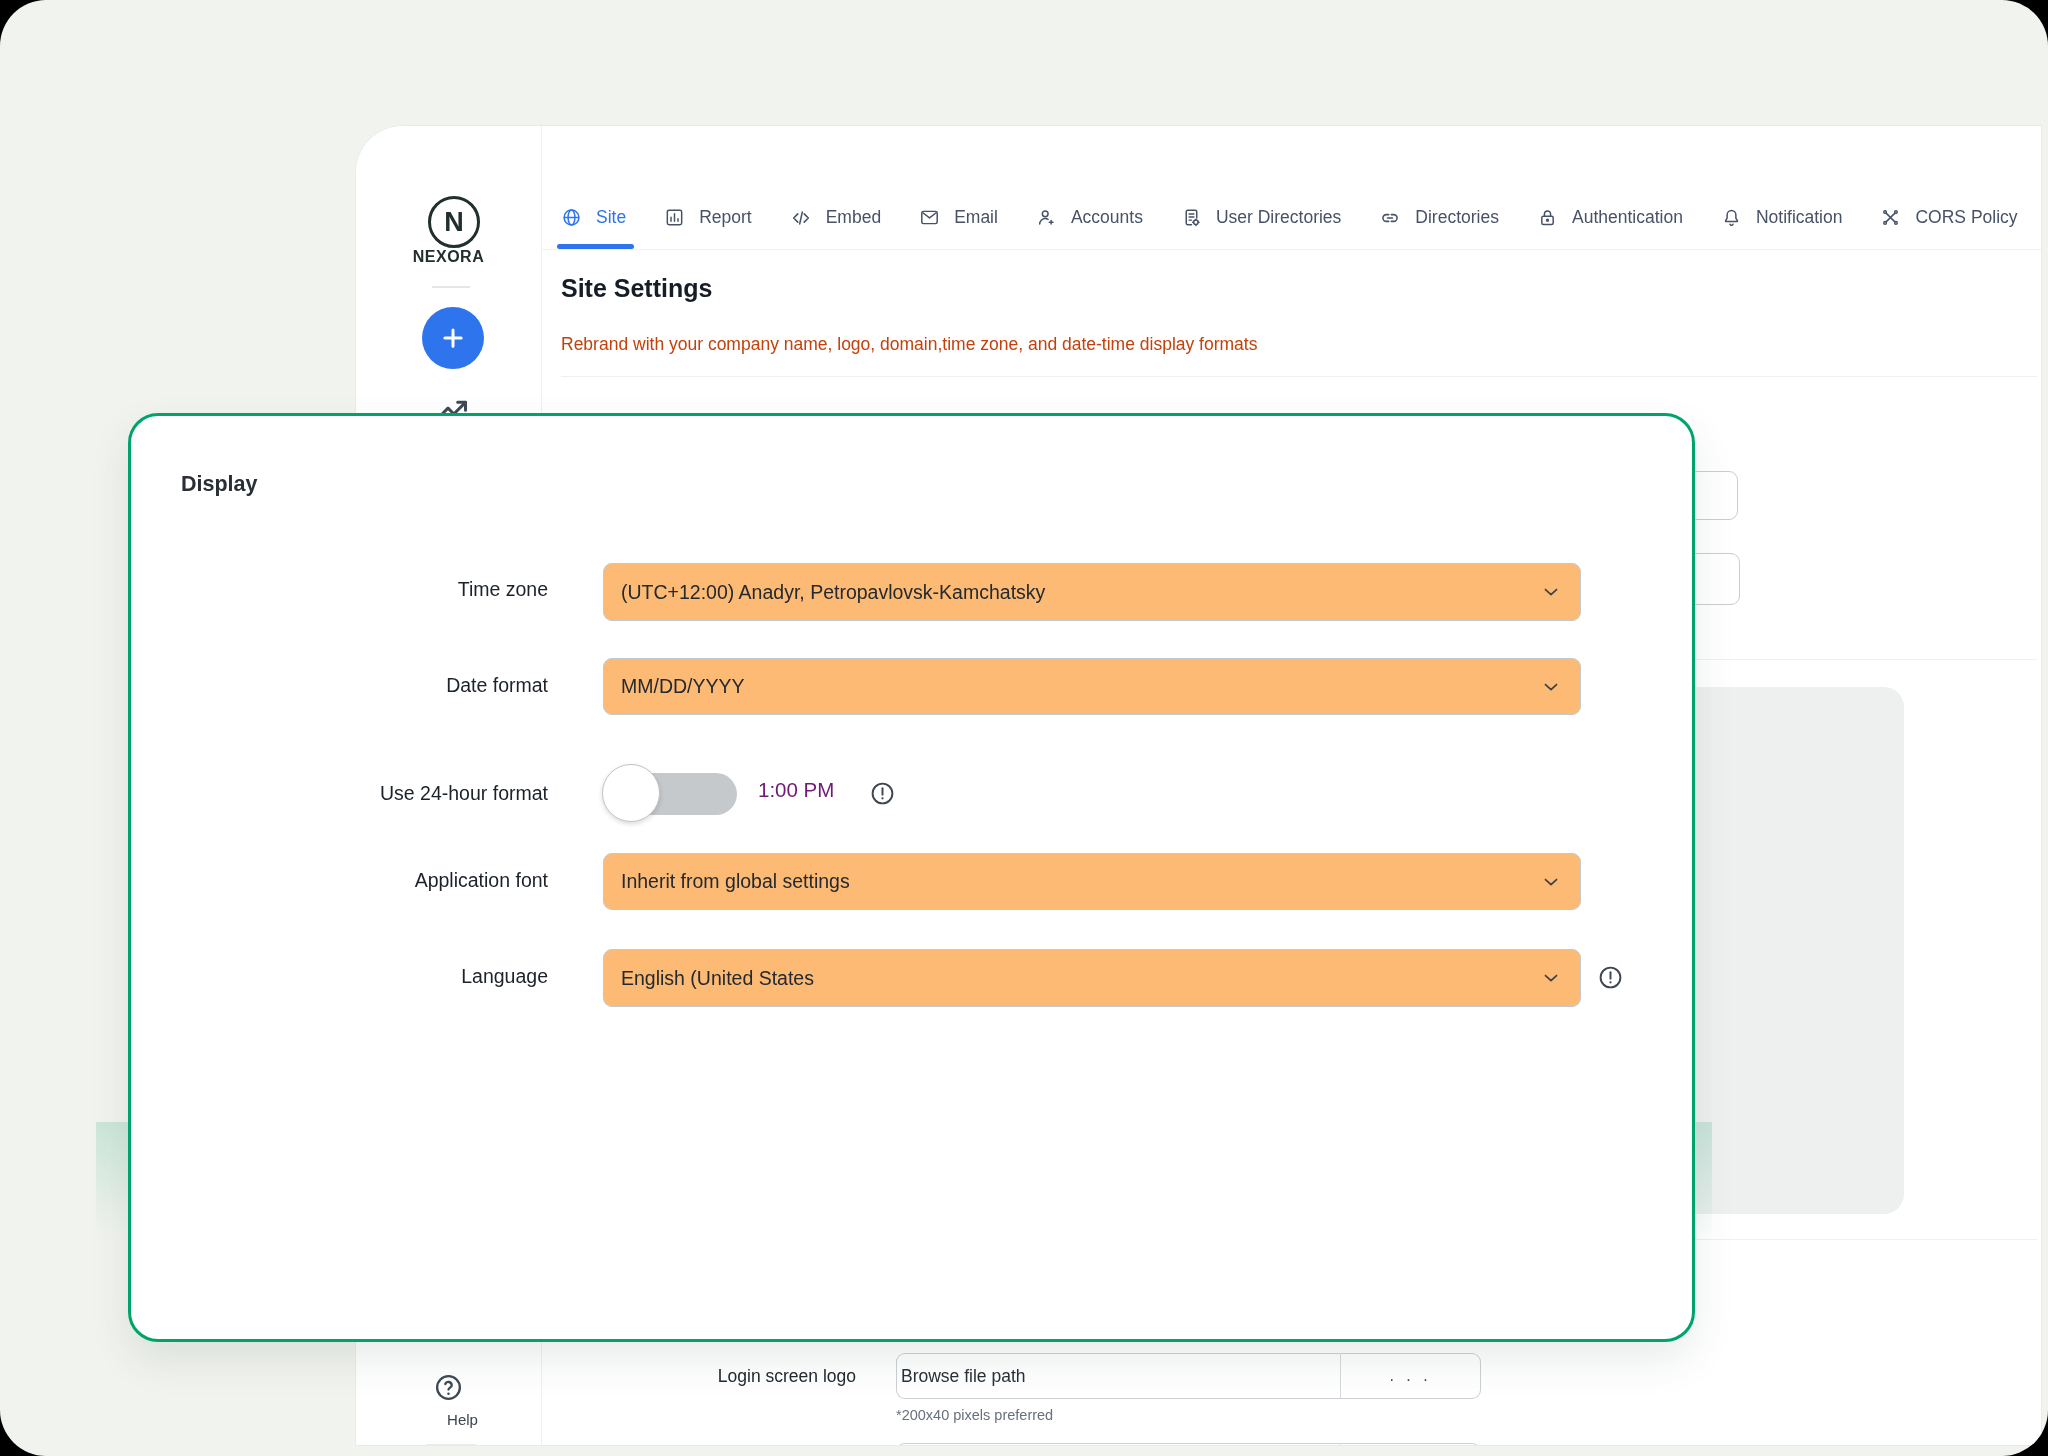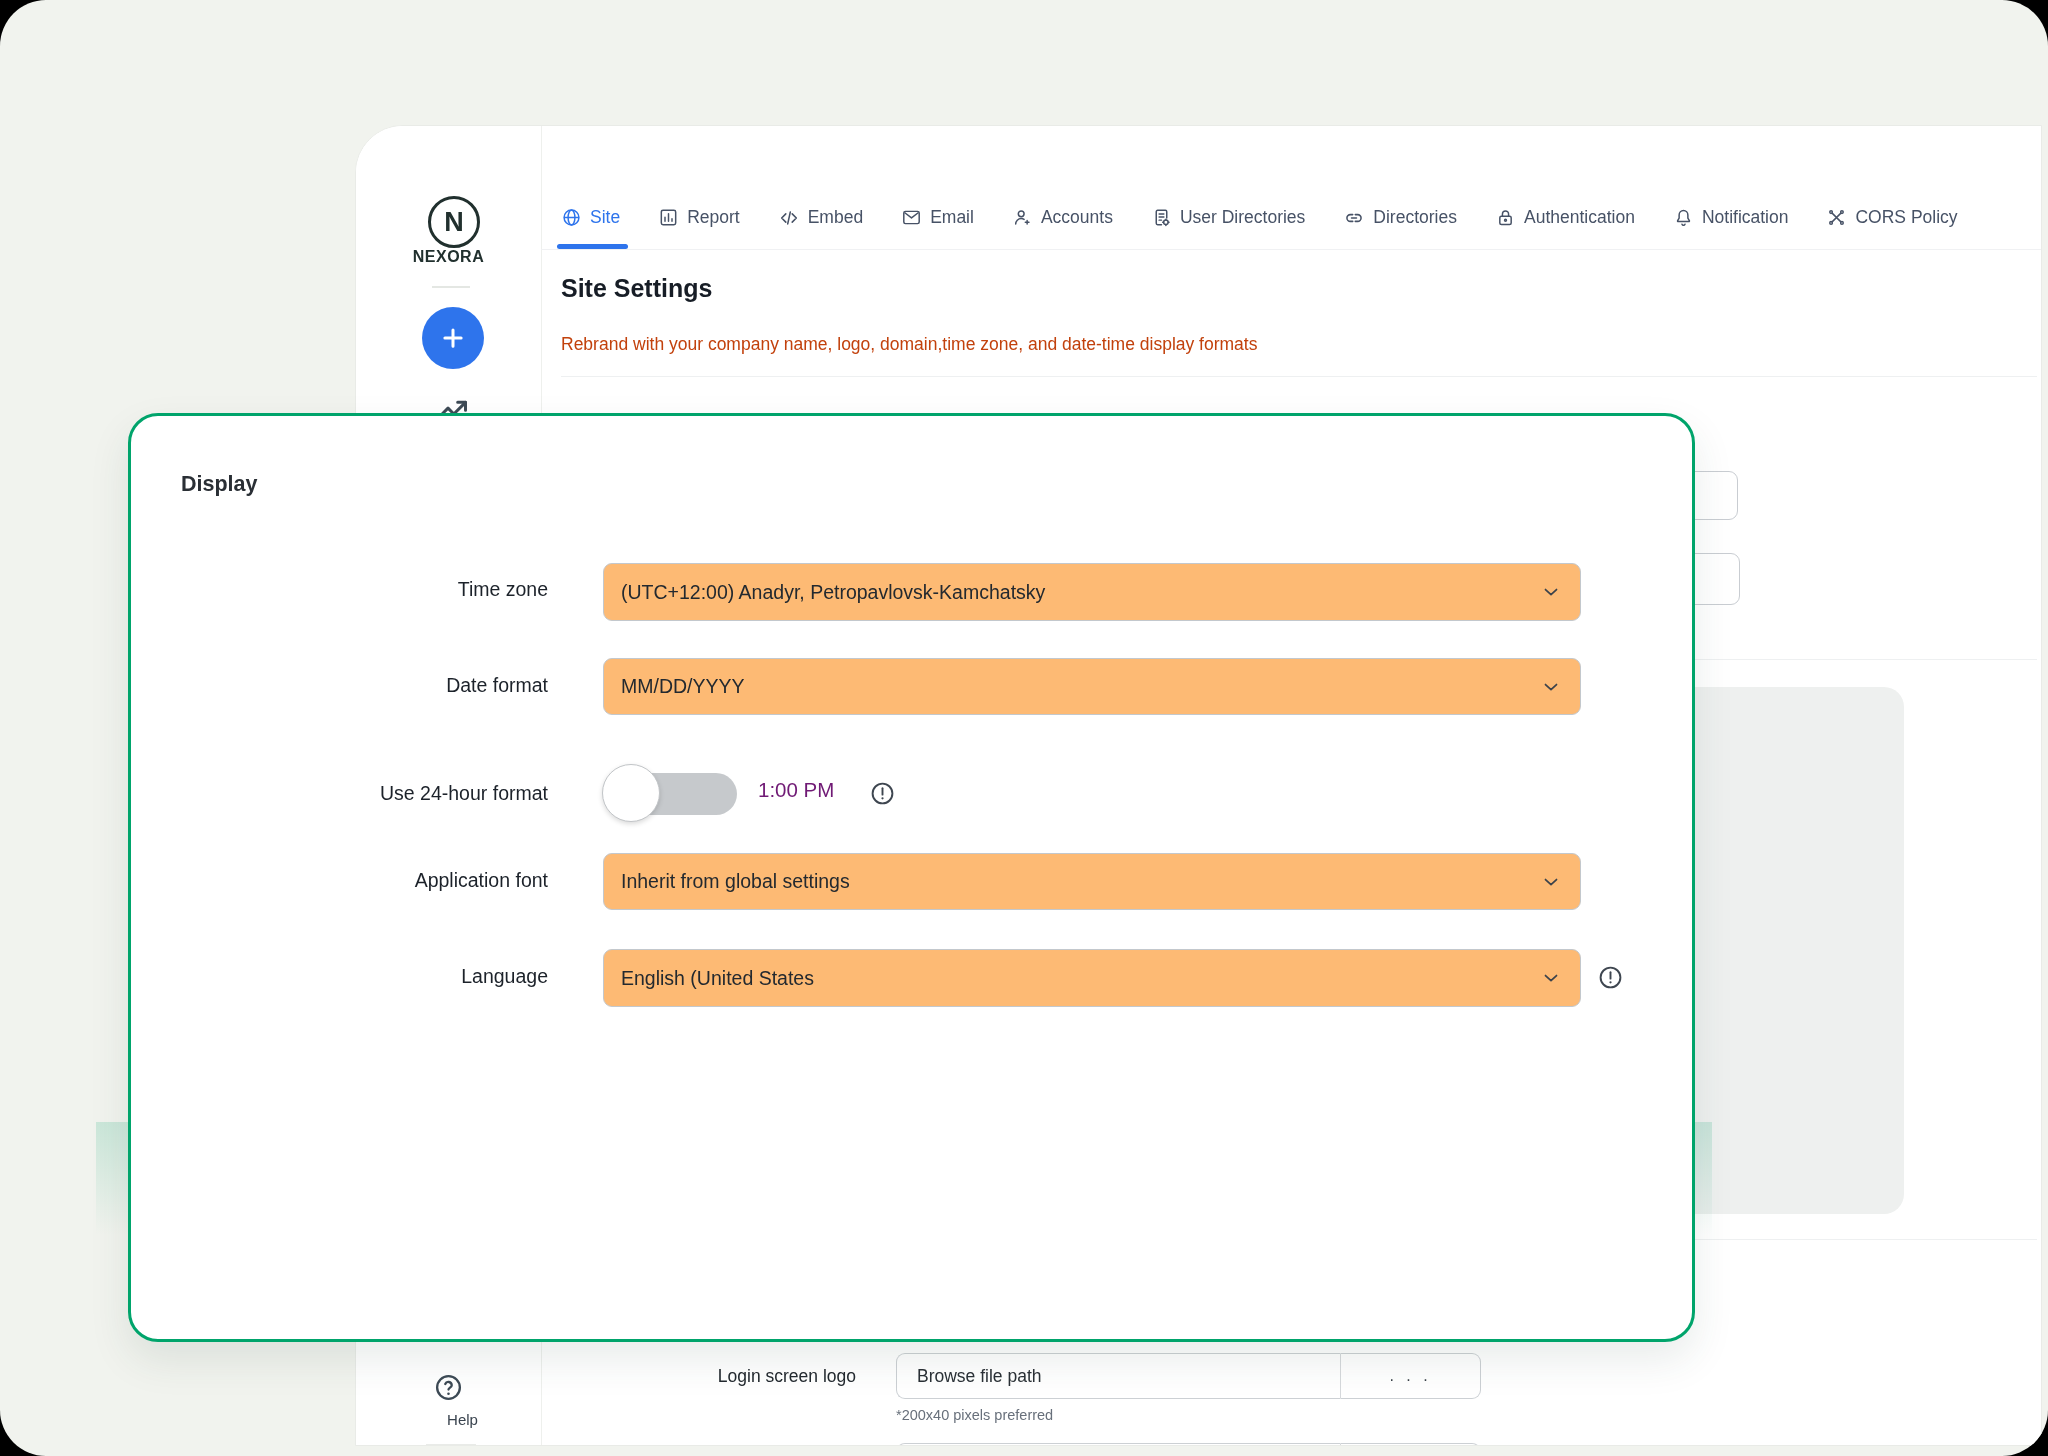--- a/index.html
+++ b/index.html
@@ -20,21 +20,21 @@
   .side-div1{position:absolute;left:76px;top:160px;width:38px;height:2px;background:#e4e7e3;}
   .plus-btn{position:absolute;left:66px;top:181px;width:62px;height:62px;border-radius:50%;
             background:#2e74ec;display:flex;align-items:center;justify-content:center;}
   .trend-ico{position:absolute;left:77px;top:263px;color:#3d4a55;}
   .help-wrap{position:absolute;left:0;top:1246px;width:185px;text-align:center;color:#3d4a55;}
   .help-wrap .lbl{display:block;margin-top:4px;font-size:15px;color:#39434e;padding-left:28px;}
   .side-div2{position:absolute;left:70px;top:1318px;width:50px;height:2px;background:#e9ebe8;}
   
   .tabbar{position:absolute;left:185px;right:0;top:60px;height:63px;display:flex;align-items:center;
           gap:38px;padding-left:20px;border-bottom:1px solid #f0f1f3;overflow:hidden;white-space:nowrap;}
-  .tab{position:relative;display:flex;align-items:center;gap:8px;height:100%;color:#475266;
+  .tab{position:relative;display:flex;align-items:center;gap:14px;height:100%;color:#475266;
        font-size:17.5px;cursor:pointer;flex:0 0 auto;}
   .tab .ticon{display:flex;align-items:center;}
   .tab.active{color:#2e74ec;font-weight:500;}
   .tab.active::after{content:"";position:absolute;left:-4px;right:-8px;bottom:0;height:5px;
                      border-radius:4px;background:#2e74ec;}
   
   .page-title{position:absolute;left:205px;top:148px;font-size:25px;font-weight:700;color:#171d26;}
   .page-sub{position:absolute;left:205px;top:208px;font-size:17.5px;color:#c2410c;}
   .divider{position:absolute;left:205px;right:4px;height:1px;background:#eef0f1;}
   .d1{top:250px}.d2{top:533px}.d3{top:1113px}
@@ -42,21 +42,21 @@
   .bg-input{position:absolute;border:1.5px solid #c9cdd2;border-radius:9px;background:#fff;}
   .bgi1{left:745px;top:345px;width:635px;height:47px;}
   .bgi2{left:745px;top:427px;width:637px;height:50px;}
   .gray-box{position:absolute;left:205px;top:561px;width:1343px;height:527px;background:#eef0ef;border-radius:20px;}
   
   .branding-title{position:absolute;left:205px;top:1158px;font-size:17px;font-weight:700;color:#262c33;}
   .login-label{position:absolute;left:205px;top:1227px;width:295px;height:46px;line-height:46px;
                text-align:right;font-size:17.5px;color:#23292f;}
   .file-input{position:absolute;left:540px;top:1227px;width:445px;height:46px;border:1.5px solid #ccd0d4;
               border-right:1px solid #d6d9dc;border-radius:9px 0 0 9px;background:#fff;display:flex;
-              align-items:center;padding-left:20px;font-size:17.5px;color:#2a3036;box-sizing:border-box;}
+              align-items:center;padding-left:4px;font-size:17.5px;color:#2a3036;box-sizing:border-box;}
   .dots-btn{position:absolute;left:985px;top:1227px;width:140px;height:46px;border:1.5px solid #ccd0d4;
             border-left:none;border-radius:0 9px 9px 0;background:#fff;display:flex;align-items:center;
             justify-content:center;font-size:16px;letter-spacing:4px;color:#3a4049;box-sizing:border-box;}
   .file-input.row2{top:1317px;height:50px;}
   .dots-btn.row2{top:1317px;height:50px;}
   .helper{position:absolute;left:540px;top:1281px;font-size:14.5px;color:#68707b;}
   
   .glow{position:absolute;left:96px;top:1122px;width:1616px;height:138px;z-index:2;pointer-events:none;
         background:linear-gradient(180deg,rgba(0,164,107,.16),rgba(0,164,107,0) 82%);}
   

